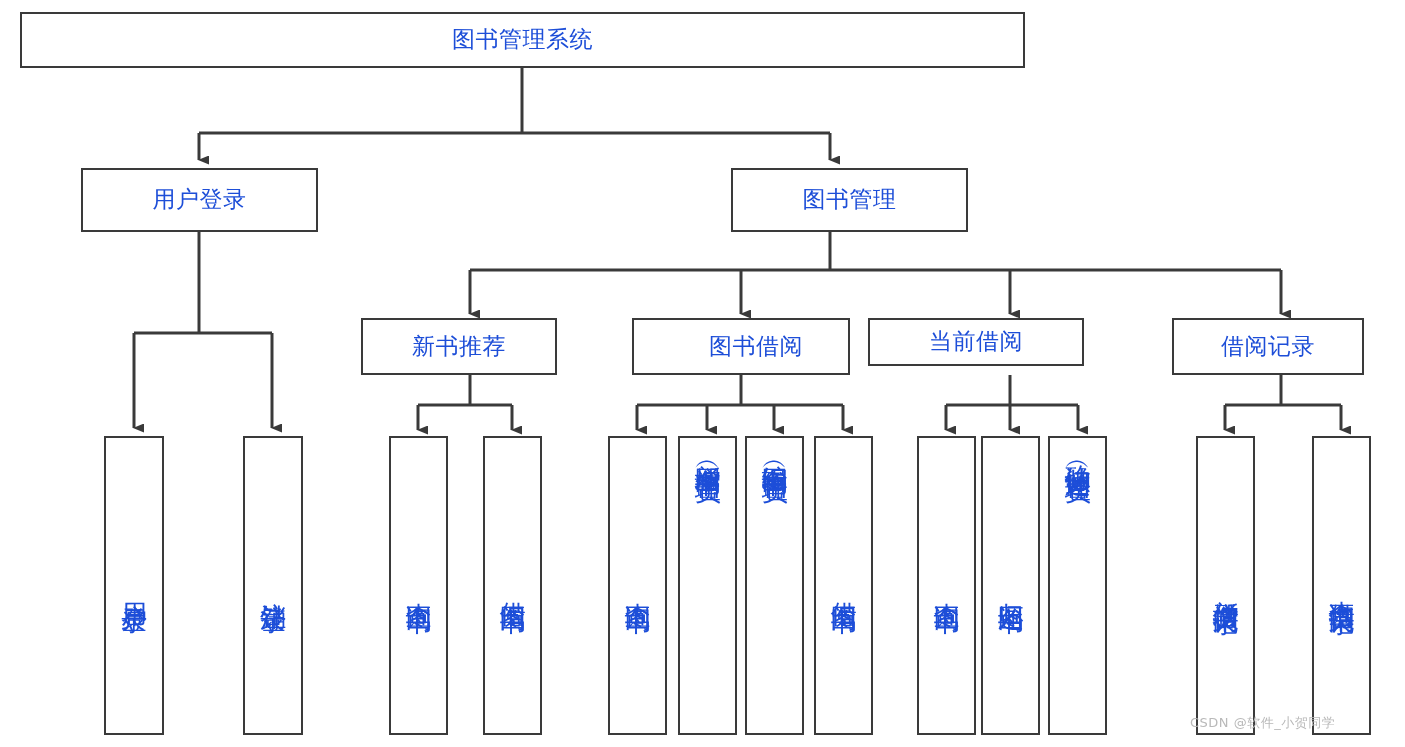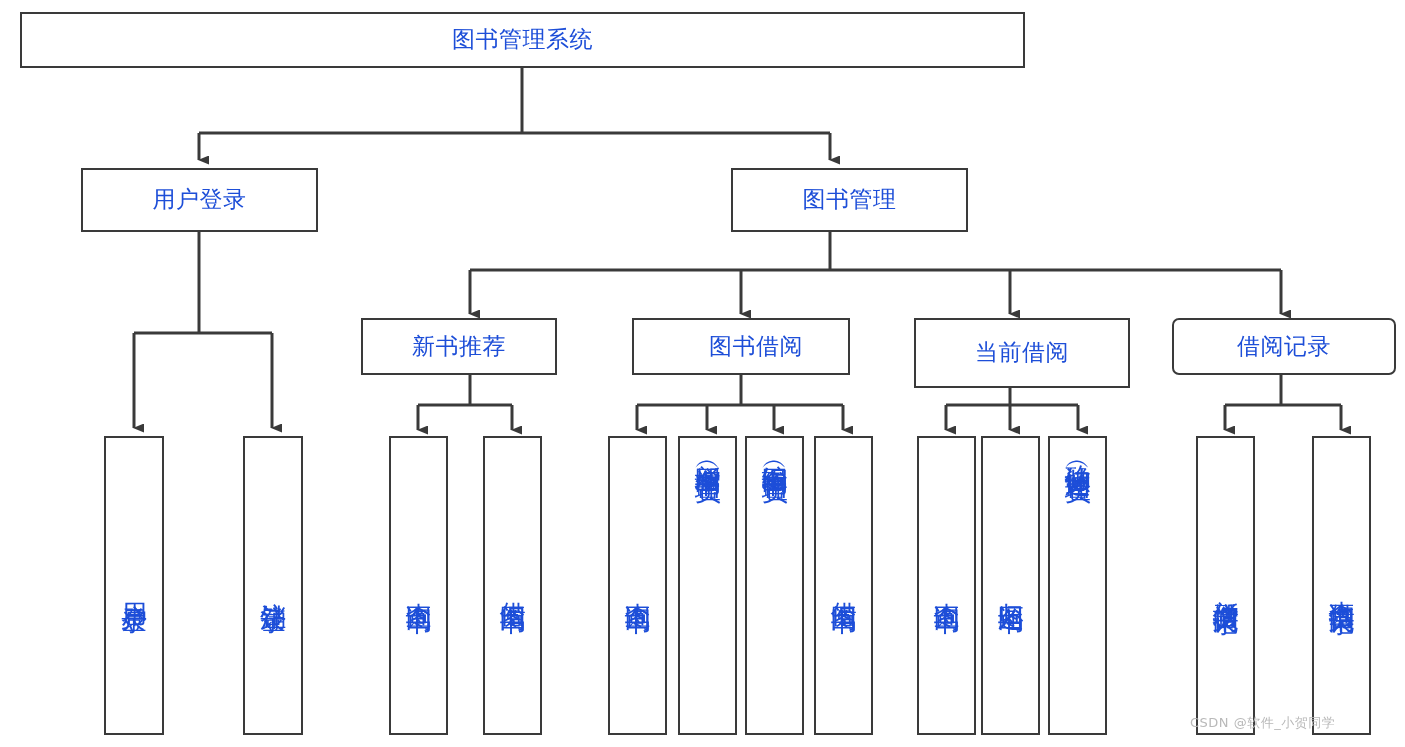--- a/index.html
+++ b/index.html
@@ -144,25 +144,25 @@
   </div>
 
   <div class="node horizontal" style="left:361px; top:318px; width:196px; height:57px;">
     <span class="node-label">新书推荐</span>
   </div>
 
   <div class="node horizontal" style="left:632px; top:318px; width:218px; height:57px;padding-left:30px;">
     <span class="node-label">图书借阅</span>
   </div>
 
-  <div class="node horizontal" style="left:914px; top:318px; width:216px; height:70px;">
+  <div class="node horizontal" style="left:868px; top:318px; width:216px; height:48px;">
     <span class="node-label">当前借阅</span>
   </div>
 
-  <div class="node horizontal" style="left:1172px; top:318px; width:224px; height:57px;border-radius:7px;">
+  <div class="node horizontal" style="left:1172px; top:318px; width:192px; height:57px;">
     <span class="node-label">借阅记录</span>
   </div>
 
   <div class="node vertical centered" style="left:104px; top:436px; width:60px; height:299px;">
     <span class="node-label">用户登录</span>
   </div>
 
   <div class="node vertical centered" style="left:243px; top:436px; width:60px; height:299px;">
     <span class="node-label">注销登录</span>
   </div>

